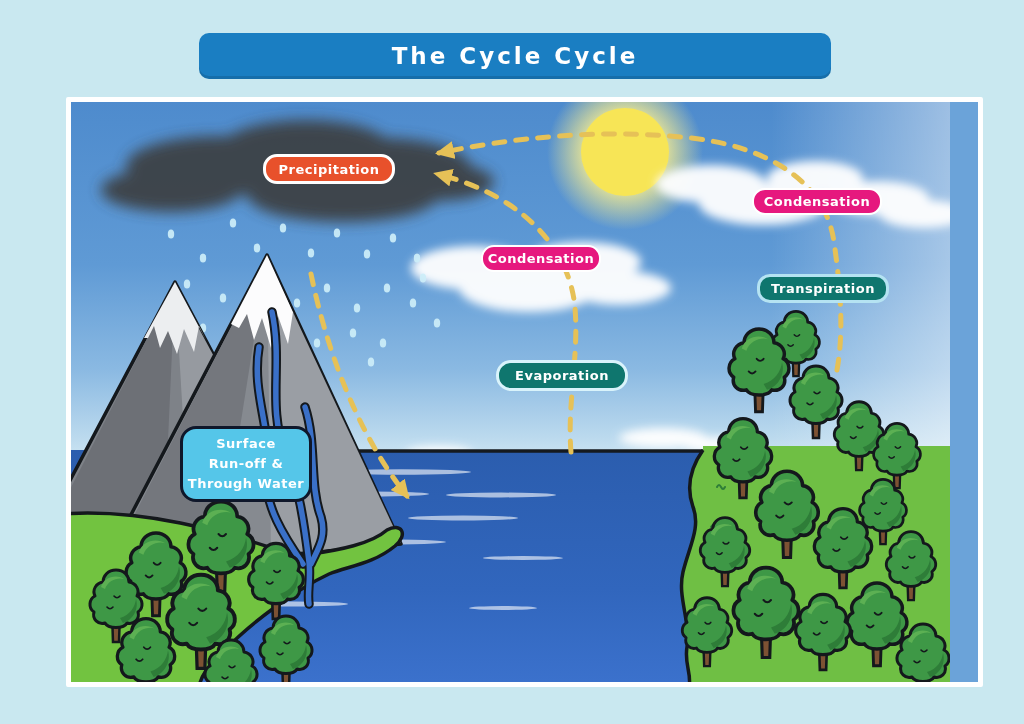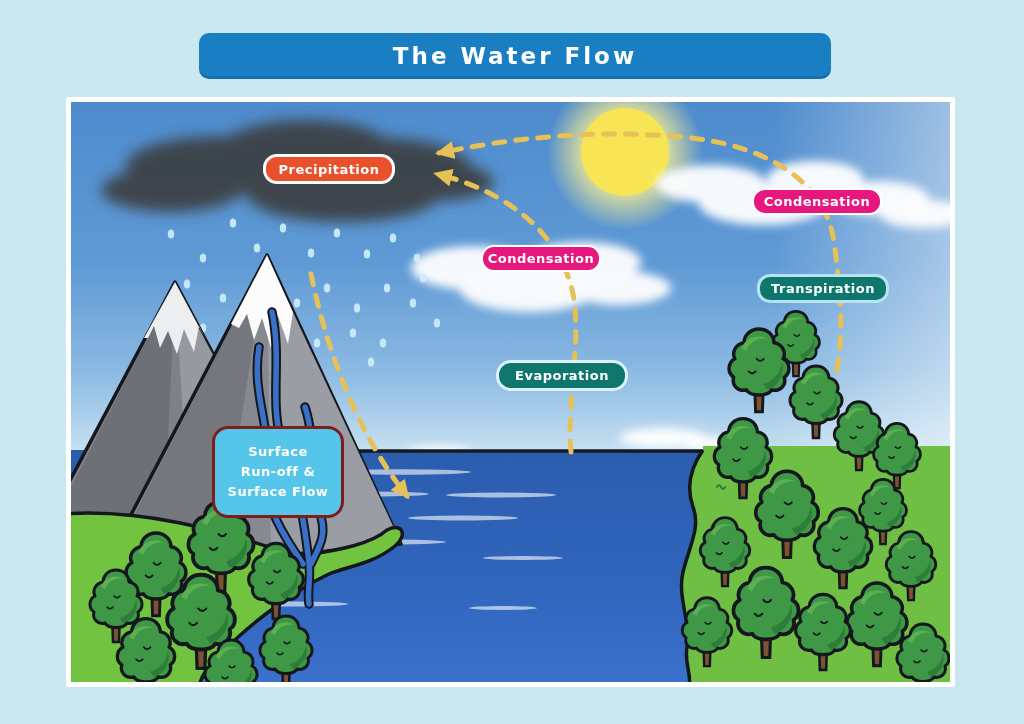--- a/index.html
+++ b/index.html
@@ -14,39 +14,40 @@
     display:flex;align-items:center;justify-content:center;
     box-shadow:inset 0 -3px 0 rgba(0,0,0,0.12);
   }
   .title-bar span{
     color:#ffffff;font-size:23px;font-weight:bold;letter-spacing:3px;
   }
   .scene{
     position:absolute;left:66px;top:97px;width:879px;height:580px;
     border:5px solid #ffffff;border-radius:2px;overflow:hidden;
     background:#6ba3d9;
+    padding-left:28px;
   }
   .scene svg{position:absolute;left:0;top:0;}
   .tag{
     position:absolute;display:flex;align-items:center;justify-content:center;
     color:#ffffff;font-weight:bold;font-size:13px;letter-spacing:0.5px;
     border-radius:13px;text-align:center;box-sizing:border-box;
   }
   .tag-precipitation{left:192px;top:52px;width:132px;height:30px;background:#e8512b;border:3px solid #ffffff;border-radius:14px;}
   .tag-condensation-mid{left:410px;top:143px;width:120px;height:27px;background:#e6187e;border:2.5px solid #ffffff;}
   .tag-condensation-right{left:681px;top:86px;width:130px;height:27px;background:#e6187e;border:2.5px solid #ffffff;}
   .tag-transpiration{left:686px;top:172px;width:132px;height:29px;background:#0f766e;border:3px solid #b5e3f2;}
   .tag-evaporation{left:425px;top:258px;width:132px;height:31px;background:#0f766e;border:3px solid #d9f3fb;border-radius:15px;}
-  .tag-surface{left:109px;top:324px;width:132px;height:92px;background:#55c6e9;border:3px solid #7f1d1d;border-radius:16px;flex-direction:column;line-height:1.55;margin-left:32px;}
+  .tag-surface{left:109px;top:324px;width:132px;height:76px;background:#55c6e9;border:3px solid #0f172a;border-radius:16px;flex-direction:column;line-height:1.55;}
 </style>
 </head>
 <body>
 
 <div class="title-bar">
-  <span>The Water Flow</span>
+  <span>The Cycle Cycle</span>
 </div>
 
 <div class="scene">
   <svg width="879" height="580" viewBox="0 0 879 580">
     <defs>
       <linearGradient id="skyGrad" x1="0" y1="0" x2="0" y2="1">
         <stop offset="0" stop-color="#4e8bcd"></stop>
         <stop offset="0.28" stop-color="#5f9ad5"></stop>
         <stop offset="0.46" stop-color="#8ab9e2"></stop>
         <stop offset="0.58" stop-color="#bcdaee"></stop>
@@ -255,15 +256,15 @@
   </div>
   <div class="tag tag-transpiration">
     <span>Transpiration</span>
   </div>
   <div class="tag tag-evaporation">
     <span>Evaporation</span>
   </div>
   <div class="tag tag-surface">
     <span>Surface</span>
     <span>Run-off &amp;</span>
-    <span>Surface Flow</span>
+    <span>Through Water</span>
   </div>
 </div>
 
 </body></html>

